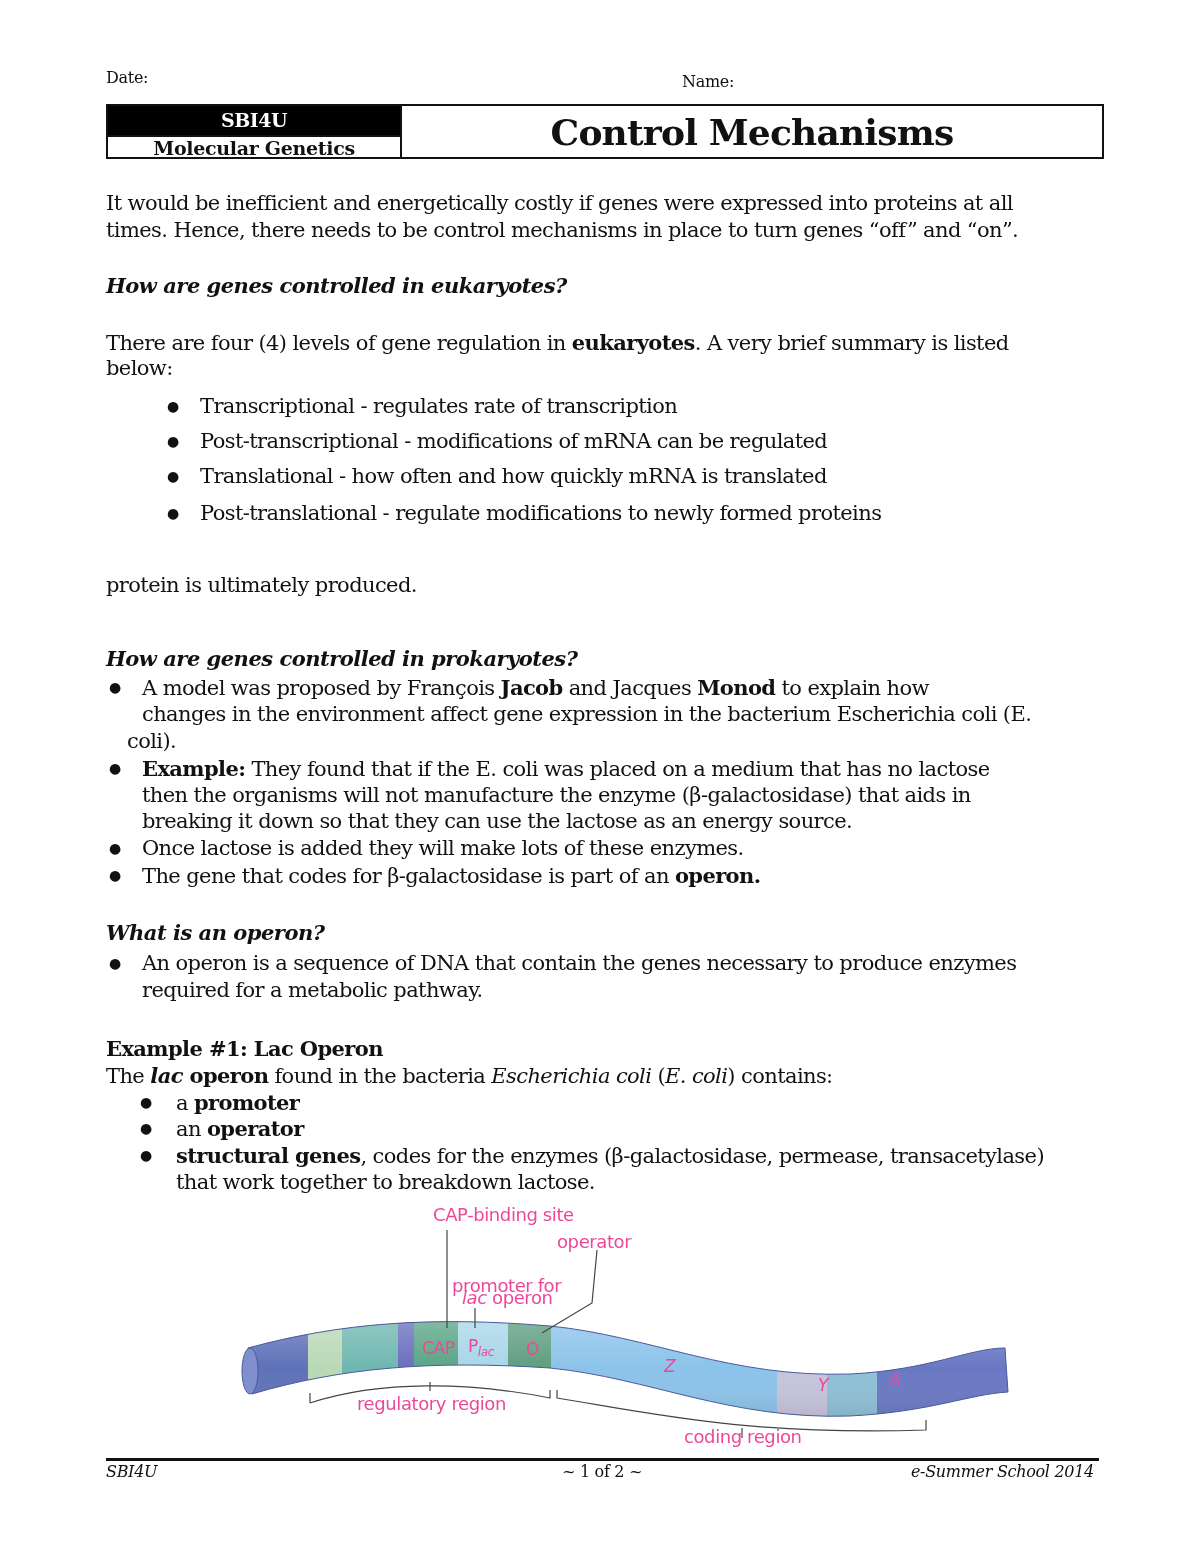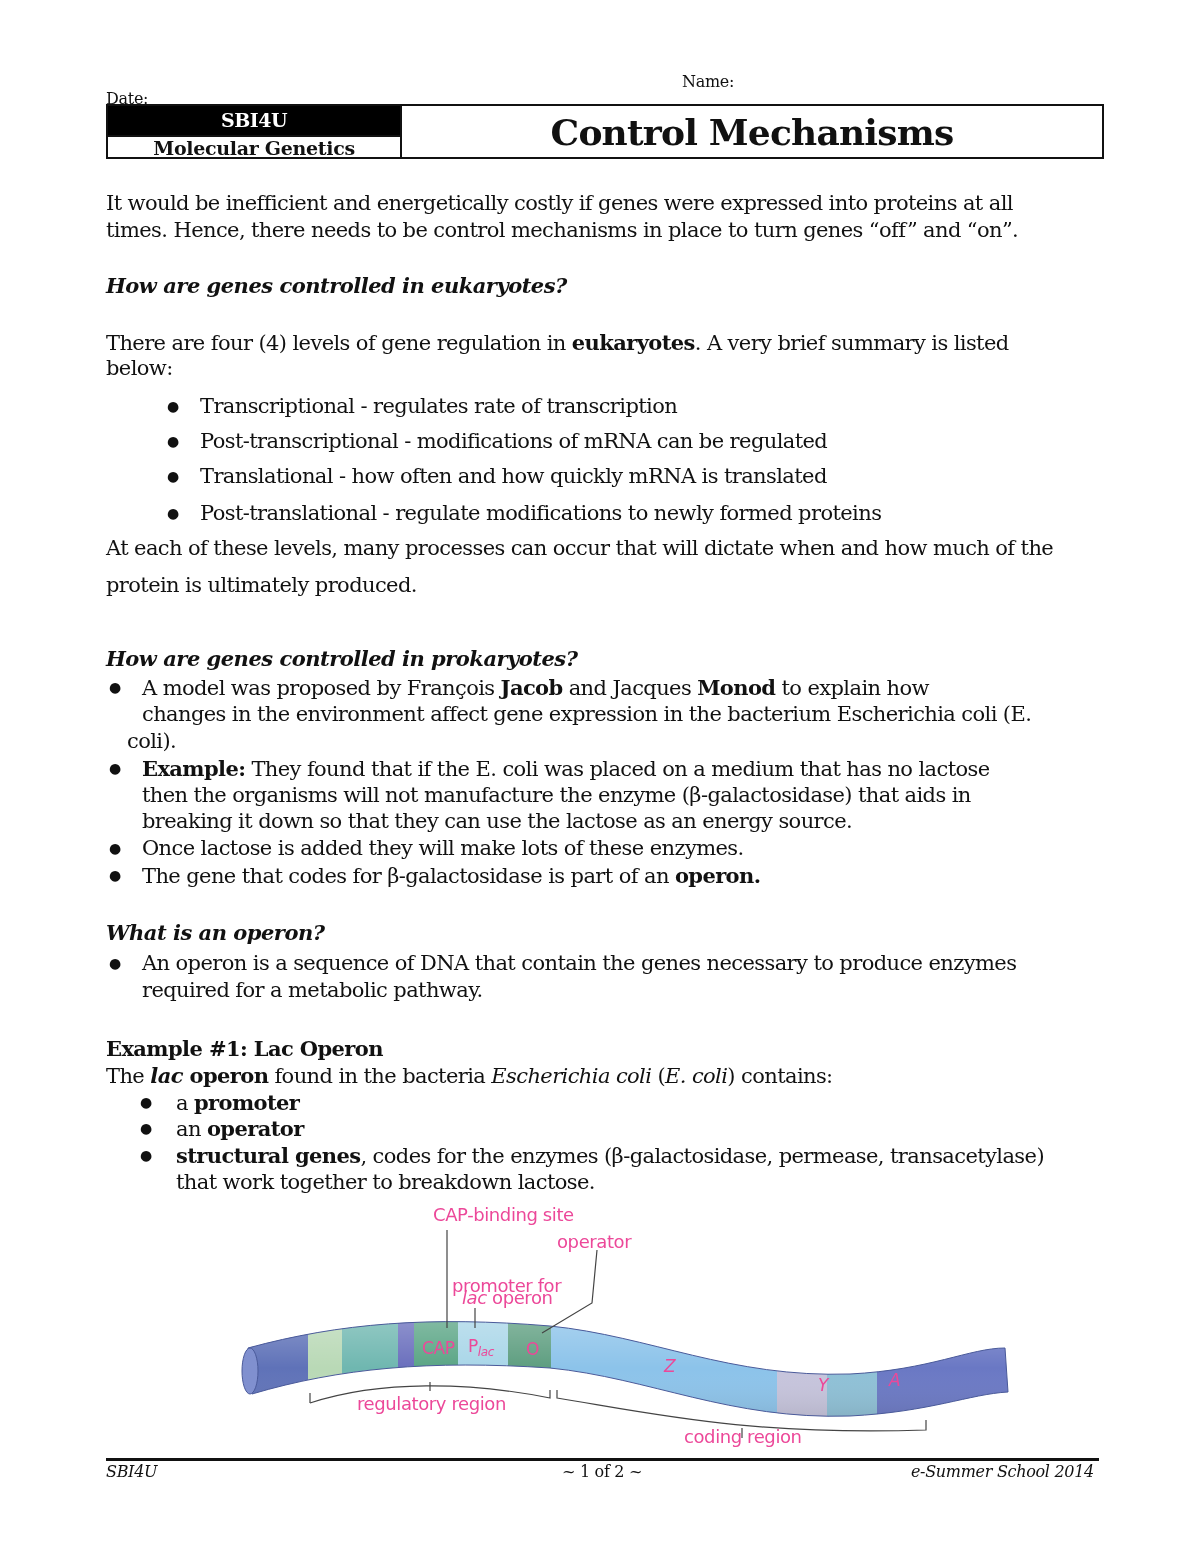--- a/index.html
+++ b/index.html
@@ -25,21 +25,21 @@
   .footer-rule { position: absolute; left: 106px; top: 1458px; width: 993px; height: 3px; background: #111; }
   .footer { position: absolute; top: 1462px; font-size: 16px; font-style: italic; letter-spacing: -0.3px; }
   .diag-label { font-family: "DejaVu Sans", "Liberation Sans", sans-serif; font-size: 18px; color: #ec4899;
                 letter-spacing: -0.4px; white-space: nowrap; }
 </style>
 </head>
 <body>
 
 <div class="page">
 
-  <div class="abs txt small" style="left:106px; top:85px;">Date:</div>
+  <div class="abs txt small" style="left:106px; top:64px;">Date:</div>
   <div class="abs txt small" style="left:682px; top:68px;">Name:</div>
 
   <div class="hdr">
     <div class="hdr-left">
       <div class="hdr-course">SBI4U</div>
       <div class="hdr-unit">Molecular Genetics</div>
     </div>
     <div class="hdr-title">Control Mechanisms</div>
   </div>
 
@@ -56,21 +56,20 @@
     <span class="bullet" style="left:167px; top:393px;">●</span>
     <div class="abs txt" style="left:200px; top:393px;">Transcriptional - regulates rate of transcription</div>
     <span class="bullet" style="left:167px; top:428px;">●</span>
     <div class="abs txt" style="left:200px; top:428px;">Post-transcriptional - modifications of mRNA can be regulated</div>
     <span class="bullet" style="left:167px; top:463px;">●</span>
     <div class="abs txt" style="left:200px; top:463px;">Translational - how often and how quickly mRNA is translated</div>
     <span class="bullet" style="left:167px; top:500px;">●</span>
     <div class="abs txt" style="left:200px; top:500px;">Post-translational - regulate modifications to newly formed proteins</div>
   </div>
 
-  <div class="abs txt" style="left:106px; top:535px;">At each of these levels, many processes can occur that will dictate when and how much of the</div>
   <div class="abs txt" style="left:106px; top:572px;">protein is ultimately produced.</div>
 
   <div class="abs heading-it" style="left:106px; top:646px;">How are genes controlled in prokaryotes?</div>
 
   <span class="bullet" style="left:109px; top:674px;">●</span>
   <div class="abs txt" style="left:142px; top:674px;">
     <span>A model was proposed by François </span><b>Jacob</b><span> and Jacques </span><b>Monod</b><span> to explain how</span>
   </div>
   <div class="abs txt" style="left:142px; top:701px;">changes in the environment affect gene expression in the bacterium Escherichia coli (E.</div>
   <div class="abs txt" style="left:127px; top:728px;">coli).</div>

